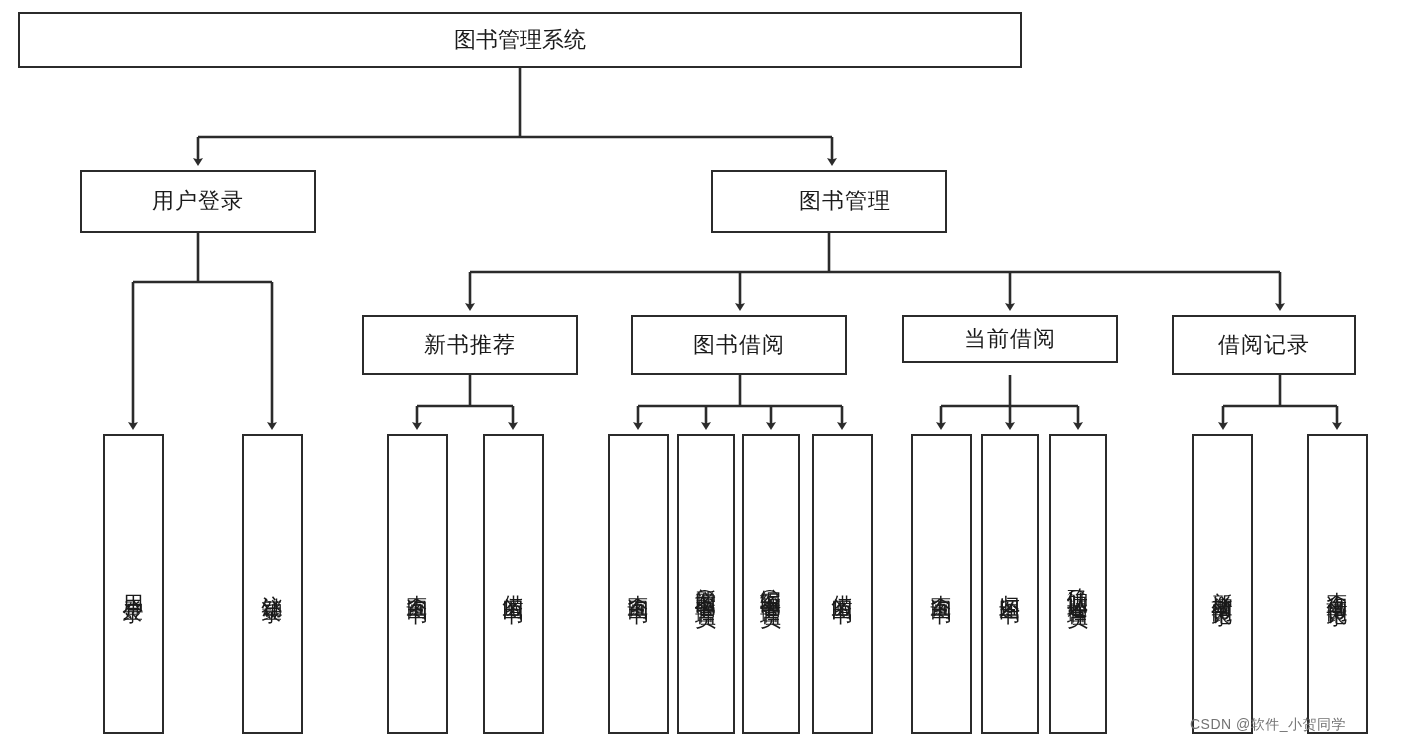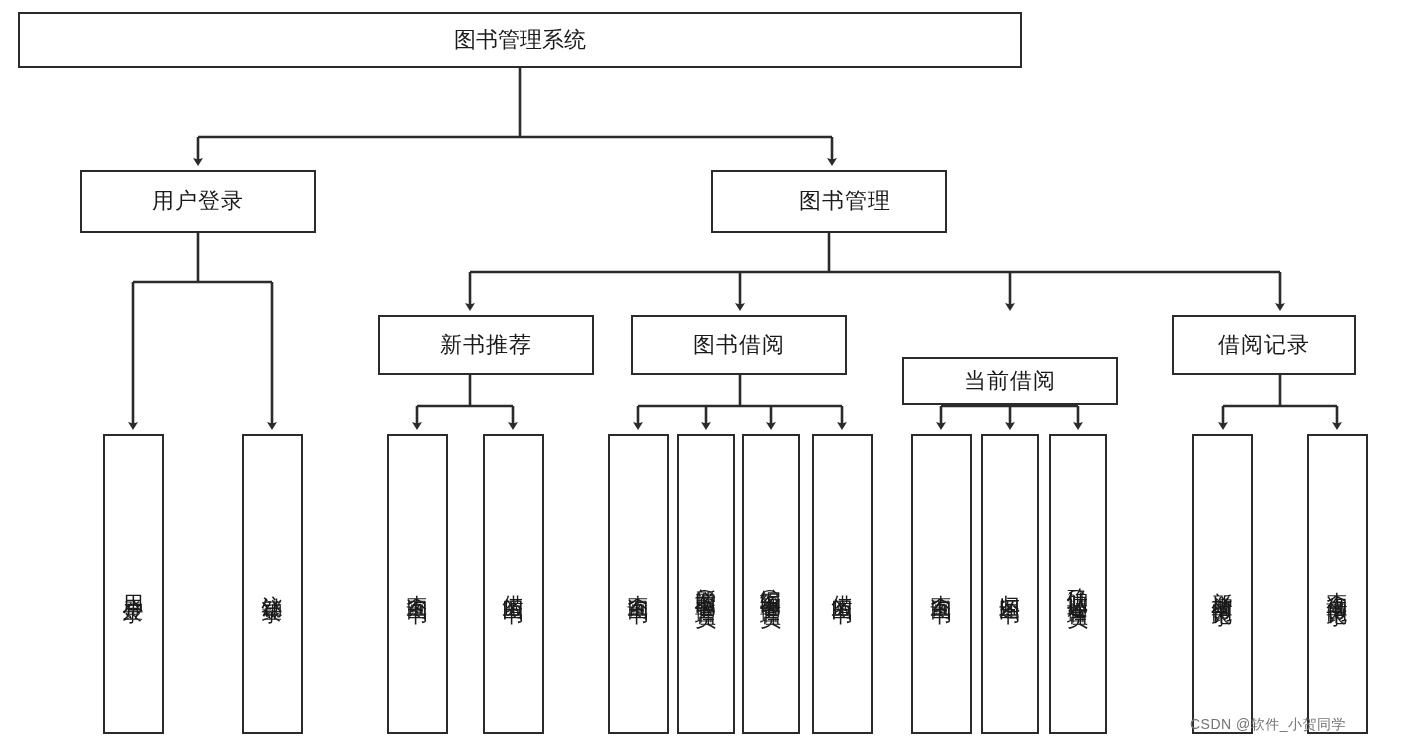--- a/index.html
+++ b/index.html
@@ -123,27 +123,27 @@
     <span>图书管理系统</span>
   </div>
 
   <div class="node horiz" style="left:80px; top:170px; width:236px; height:63px;">
     <span>用户登录</span>
   </div>
   <div class="node horiz" style="left:711px; top:170px; width:236px; height:63px;padding-left:32px;">
     <span>图书管理</span>
   </div>
 
-  <div class="node horiz" style="left:378px; top:315px; width:216px; height:60px;">
+  <div class="node horiz" style="left:362px; top:315px; width:216px; height:60px;">
     <span>新书推荐</span>
   </div>
   <div class="node horiz" style="left:631px; top:315px; width:216px; height:60px;">
     <span>图书借阅</span>
   </div>
-  <div class="node horiz" style="left:902px; top:315px; width:216px; height:48px;margin-top:42px;">
+  <div class="node horiz" style="left:902px; top:315px; width:216px; height:48px;">
     <span>当前借阅</span>
   </div>
   <div class="node horiz" style="left:1172px; top:315px; width:184px; height:60px;">
     <span>借阅记录</span>
   </div>
 
   <div class="node leaf" style="left:103px; top:434px; width:61px; height:300px;">
     <span class="vtext">用户登录</span>
   </div>
   <div class="node leaf" style="left:242px; top:434px; width:61px; height:300px;">

